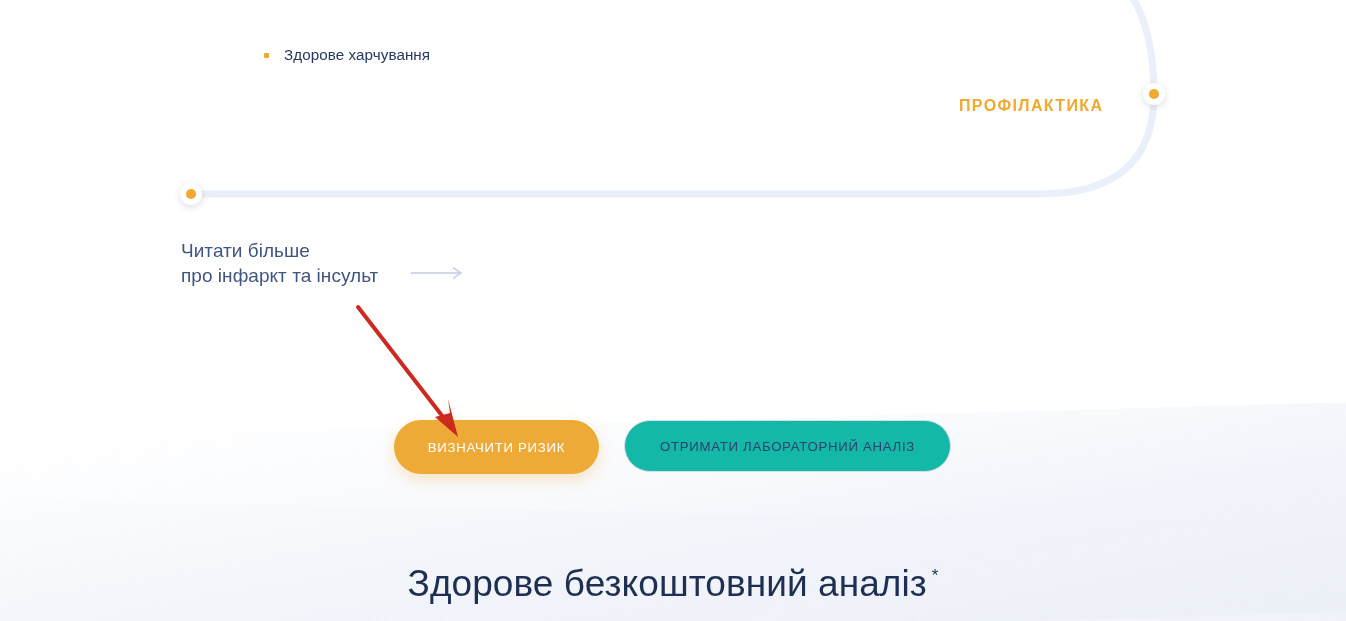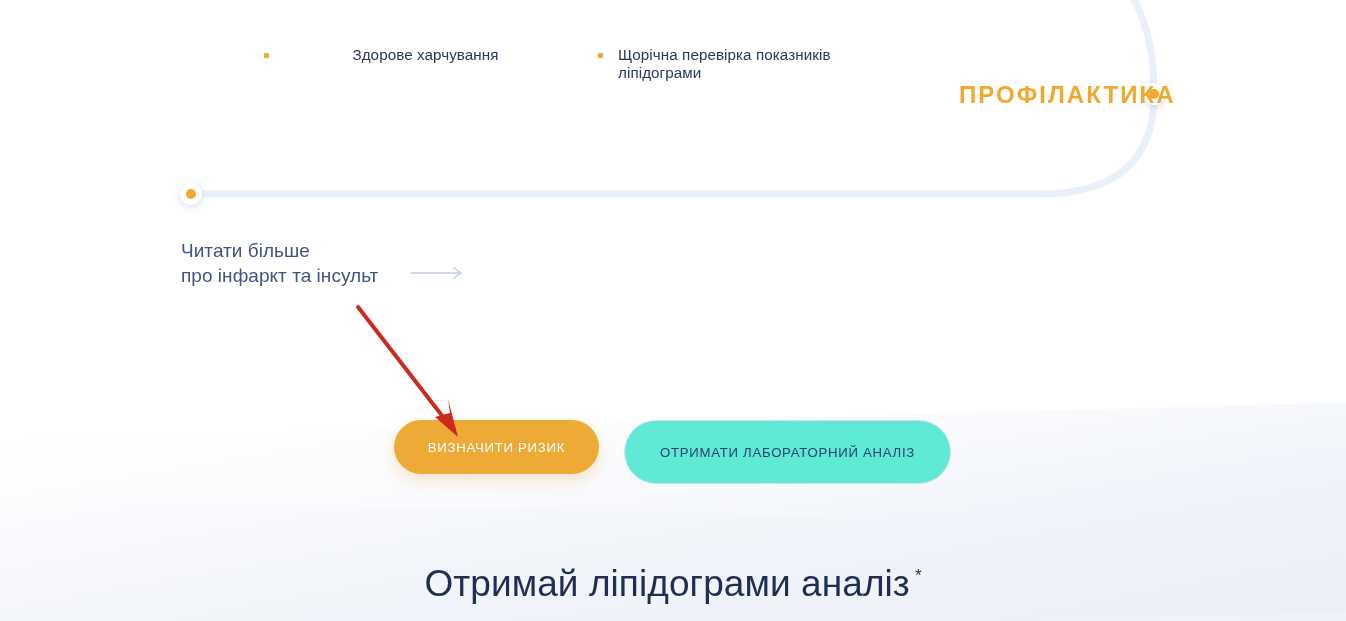--- a/index.html
+++ b/index.html
@@ -91,34 +91,34 @@
     border-radius: 50%;
     background: #F0A92E;
   }
   #dot-right { left: 1143px; top: 83px; }
   #dot-left  { left: 180px;  top: 183px; }
 
   
   .section-label {
     position: absolute;
     left: 959px;
-    top: 81px;
-    font-size: 24px;
+    top: 97px;
+    font-size: 16px;
     font-weight: 700;
     letter-spacing: 0.085em;
     color: #F0A92E;
     white-space: nowrap;
   }
 
   
   .bullets {
     position: absolute;
     list-style: none;
   }
-  #bullets-left  { left: 262px; top: 46px; width: 305px; text-align: center; }
+  #bullets-left  { left: 262px; top: 46px; width: 305px; }
   #bullets-right { left: 596px; top: 46px; width: 300px; }
 
   .bullets li {
     position: relative;
     padding-left: 22px;
     margin-bottom: 7px;
     font-size: 15.2px;
     line-height: 1.17;
     color: #273A5E;
     letter-spacing: 0.005em;
@@ -177,22 +177,22 @@
     height: 54px;
     background: #EDAA36;
     color: #ffffff;
     border: none;
     box-shadow: 0 6px 16px rgba(237,170,54,0.28);
   }
   #btn-secondary {
     left: 624px;
     top: 420px;
     width: 327px;
-    height: 64px;
-    background: #5eead4;
+    height: 52px;
+    background: #14b8a6;
     color: #2C4272;
     border: 1px solid #D8DFEC;
   }
 
   
   .annotation-svg {
     position: absolute;
     left: 340px;
     top: 295px;
     width: 140px;
@@ -238,21 +238,20 @@
   <div class="node-dot" id="dot-left"></div>
   <div class="node-dot" id="dot-right"></div>
 
   <div class="section-label">ПРОФІЛАКТИКА</div>
 
   <ul class="bullets" id="bullets-left">
     <li>Здорове харчування</li>
   </ul>
 
   <ul class="bullets" id="bullets-right">
-    <li>Щорічна перевірка показників ліпідограми</li>
   </ul>
 
   <div class="readmore">
     <div class="readmore-text">Читати більше
 про інфаркт та інсульт</div>
     <svg class="readmore-arrow" width="55" height="14" viewBox="0 0 55 14">
       <line x1="1" y1="7" x2="50" y2="7" stroke="#BFCBE0" stroke-width="1.4"></line>
       <polyline points="43,1.5 51,7 43,12.5" fill="none" stroke="#BFCBE0" stroke-width="1.4"></polyline>
     </svg>
   </div>
@@ -260,16 +259,16 @@
   <div class="btn" id="btn-primary">ВИЗНАЧИТИ РИЗИК</div>
 
   <div class="btn" id="btn-secondary">ОТРИМАТИ ЛАБОРАТОРНИЙ АНАЛІЗ</div>
 
   <svg class="annotation-svg" viewBox="0 0 140 150">
     <line x1="18" y1="12" x2="110" y2="131" stroke="#CC2A20" stroke-width="4" stroke-linecap="round"></line>
     <polygon points="118,142 95,122 110,118 108,104" fill="#CC2A20"></polygon>
   </svg>
 
   <div class="headline">
-    <span>Отримай ліпідограми аналіз</span><span class="asterisk">*</span>
+    <span>Здорове безкоштовний аналіз</span><span class="asterisk">*</span>
   </div>
 
 </div>
 
 </body></html>

